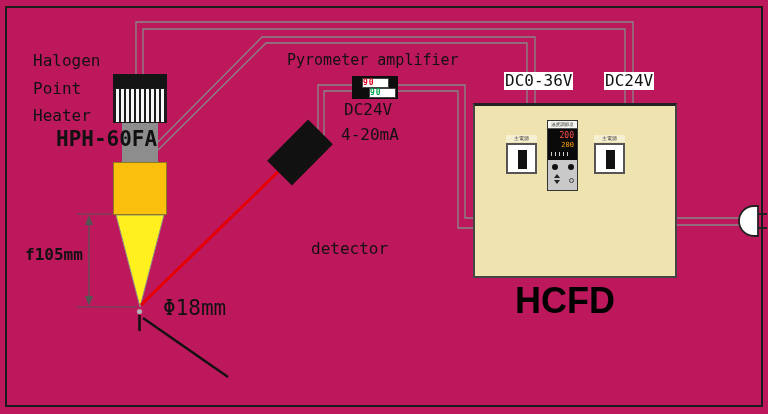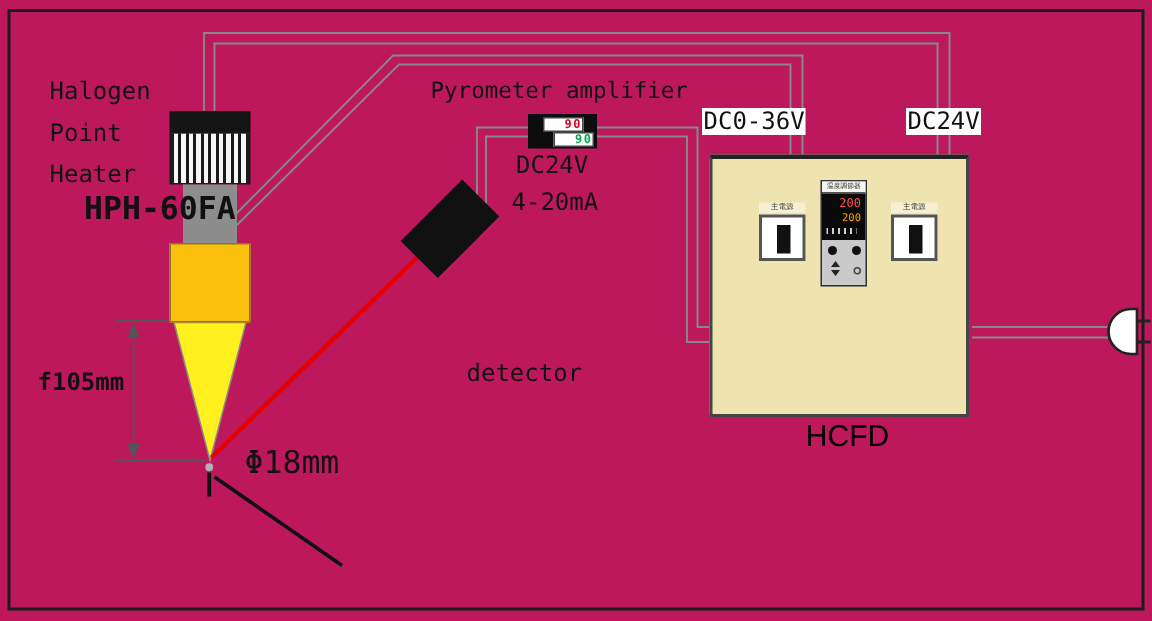--- a/index.html
+++ b/index.html
@@ -20,31 +20,31 @@
   .stripes { position:absolute; left:113px; top:88px;  width:54px; height:35px;
              border:1px solid #1a1a1a;
              background:repeating-linear-gradient(90deg,#1a1a1a 0 2px,#f7f7f7 2px 5px); }
   .neck    { position:absolute; left:122px; top:123px; width:36px; height:40px; background:#8d8d8d; }
   .hbody   { position:absolute; left:113px; top:162px; width:54px; height:53px;
              background:#fbbf0d; border:1px solid #8a7a20; }
 
   
   .amp { position:absolute; left:352px; top:76px; width:46px; height:23px; background:#0d0d0d; }
   .amp .disp { position:absolute; height:10px; width:27px; background:#fff;
-               border:1px solid #444; font-size:8px; font-weight:bold; text-align:right;
+               border:1px solid #444; font-size:8px; font-weight:bold; text-align:left;
                line-height:8px; letter-spacing:1px; }
   .amp .disp.top { left:10px; top:2px;  color:#e00020; }
   .amp .disp.bot { left:17px; top:12px; color:#00a850; }
 
   
   .detector { position:absolute; left:271px; top:135px; width:58px; height:35px;
               background:#111; transform:rotate(-45deg); }
 
   
-  .cabinet { position:absolute; left:473px; top:103px; width:173px; height:175px;
+  .cabinet { position:absolute; left:473px; top:103px; width:204px; height:175px;
              background:#efe4af; border:2px solid #454545; border-top:3px solid #222; }
   .switch { position:absolute; width:31px; height:31px; background:#fff; border:2px solid #555; }
   .switch .rocker { position:absolute; left:10px; top:5px; width:9px; height:19px; background:#111; }
   .switch-label { position:absolute; width:31px; text-align:center; font-size:5px;
                   color:#333; line-height:7px; background:#f6efd2; }
   .ctrl { position:absolute; left:72px; top:14px; width:31px; height:71px;
           border:1px solid #333; background:#c9c9c9; }
   .ctrl-label { height:8px; background:#f6f6f0; border-bottom:1px solid #555;
                 font-size:4.5px; text-align:center; line-height:8px; color:#222;
                 overflow:hidden; }
@@ -59,22 +59,22 @@
   .tri-up   { position:absolute; left:6px;  top:14px; width:0; height:0;
               border-left:3px solid transparent; border-right:3px solid transparent;
               border-bottom:4px solid #222; }
   .tri-down { position:absolute; left:6px;  top:20px; width:0; height:0;
               border-left:3px solid transparent; border-right:3px solid transparent;
               border-top:4px solid #222; }
   .mini-dot { position:absolute; left:21px; top:18px; width:5px; height:5px;
               border-radius:50%; border:1px solid #444; }
 
   .hcfd-name { position:absolute; left:510px; top:280px; width:110px; text-align:center;
-               font-family:"Liberation Sans", sans-serif; font-weight:normal;
-               font-size:20px; color:#000; }
+               font-family:"Liberation Sans", sans-serif; font-weight:bold;
+               font-size:36px; color:#000; }
 </style>
 </head>
 <body>
 
 <div class="stage">
 
   <div class="frame"></div>
 
   <svg class="lines" width="768" height="414" viewBox="0 0 768 414">
 
@@ -143,21 +143,21 @@
   <div class="amp">
     <div class="disp top">90</div>
     <div class="disp bot">90</div>
   </div>
   <div class="lbl" style="left:344px; top:101px;">DC24V</div>
   <div class="lbl" style="left:341px; top:126px;">4-20mA</div>
 
   <div class="detector"></div>
   <div class="lbl" style="left:311px; top:192px;margin-top:48px;">detector</div>
 
-  <div class="lbl white-bg" style="left:468px; top:72px;">DC0-36V</div>
+  <div class="lbl white-bg" style="left:504px; top:72px;">DC0-36V</div>
   <div class="lbl white-bg" style="left:604px; top:72px;">DC24V</div>
 
   <div class="cabinet">
     <div class="switch-label" style="left:31px; top:29px;">主電源</div>
     <div class="switch" style="left:31px; top:37px;">
       <div class="rocker"></div>
     </div>
     <div class="switch-label" style="left:119px; top:29px;">主電源</div>
     <div class="switch" style="left:119px; top:37px;">
       <div class="rocker"></div>

